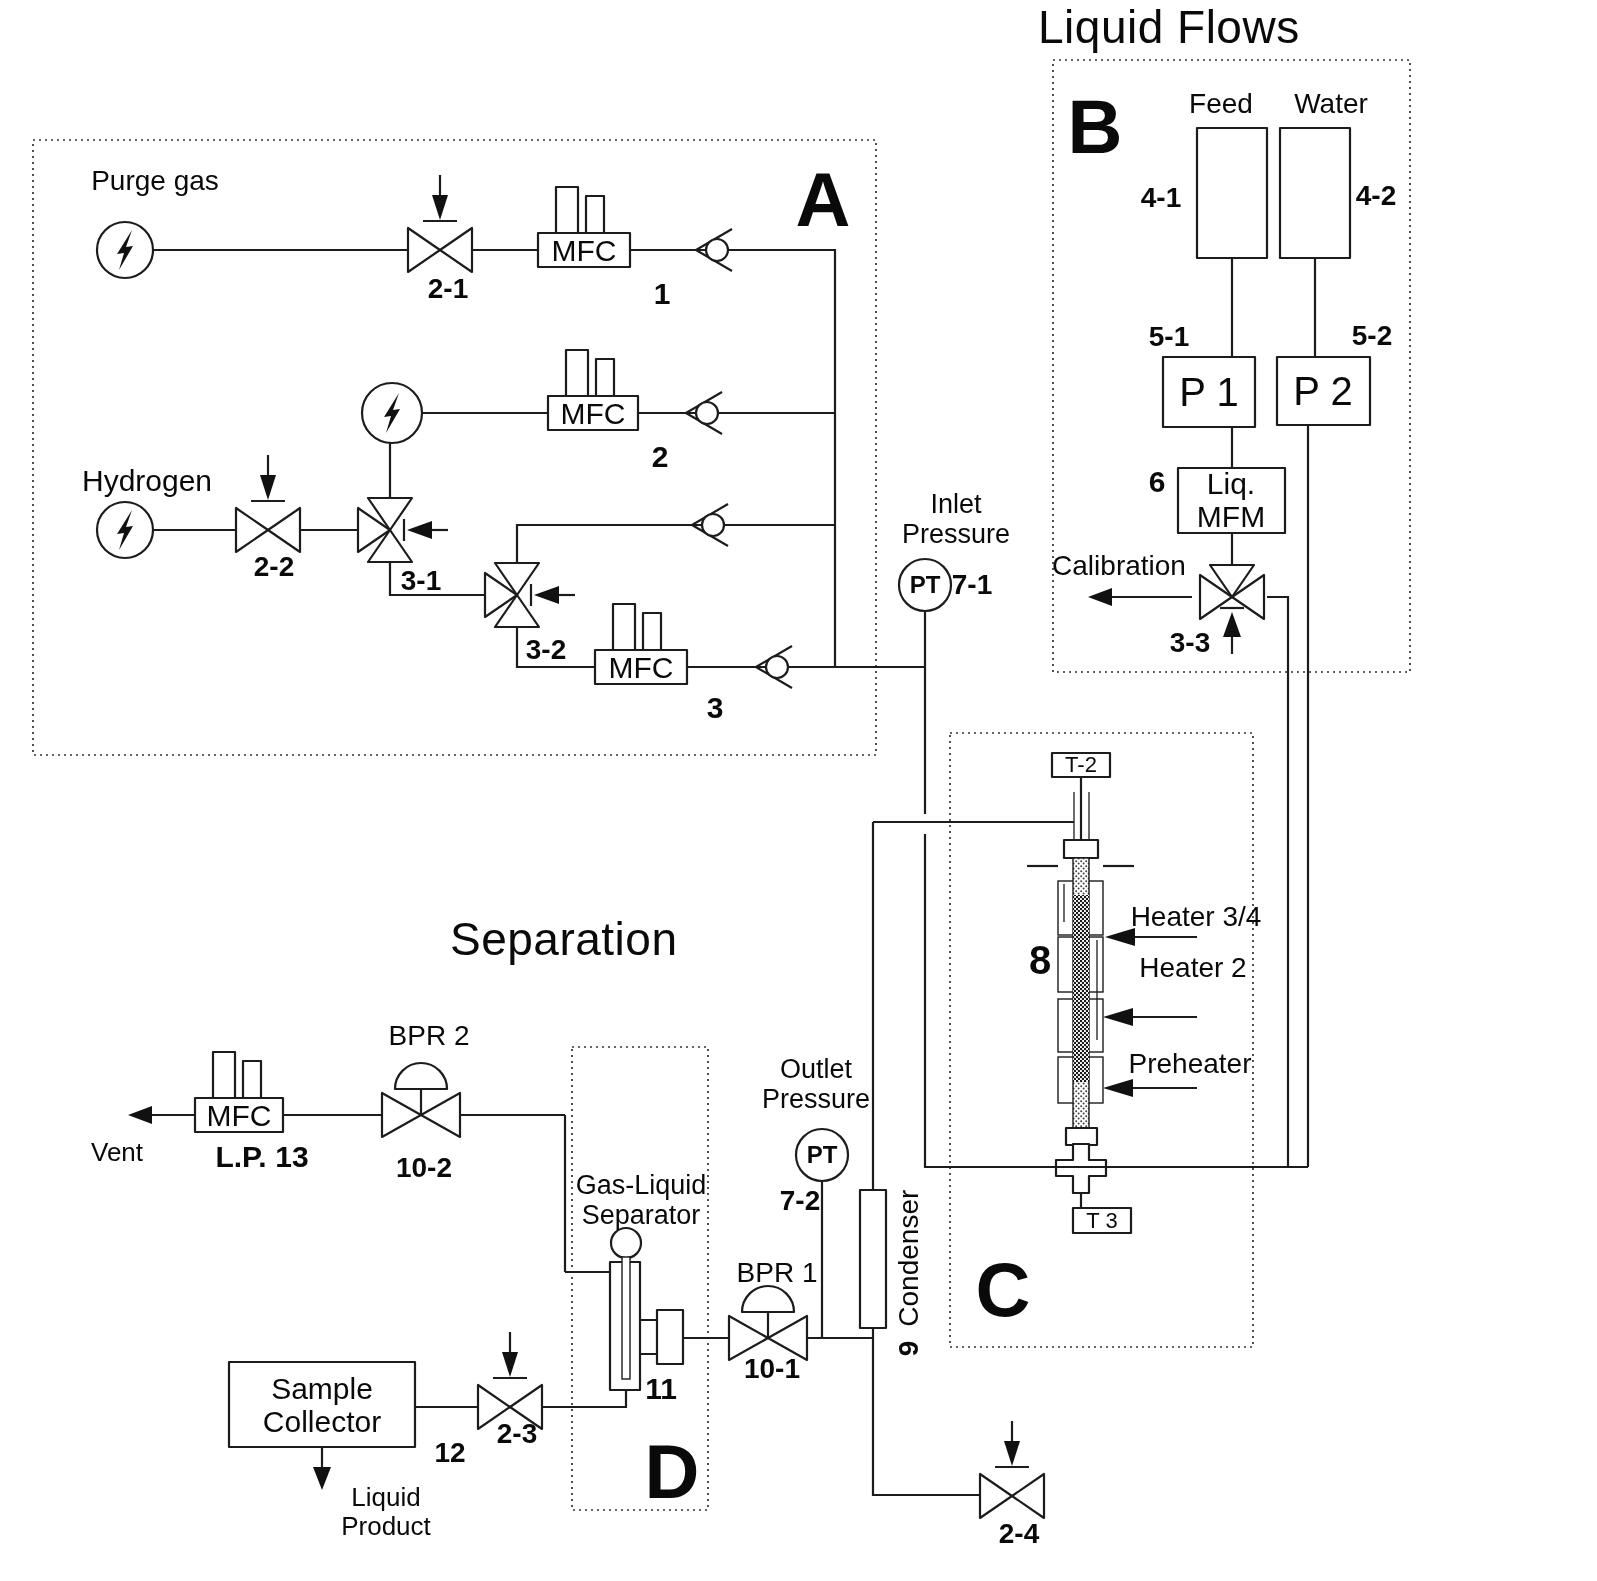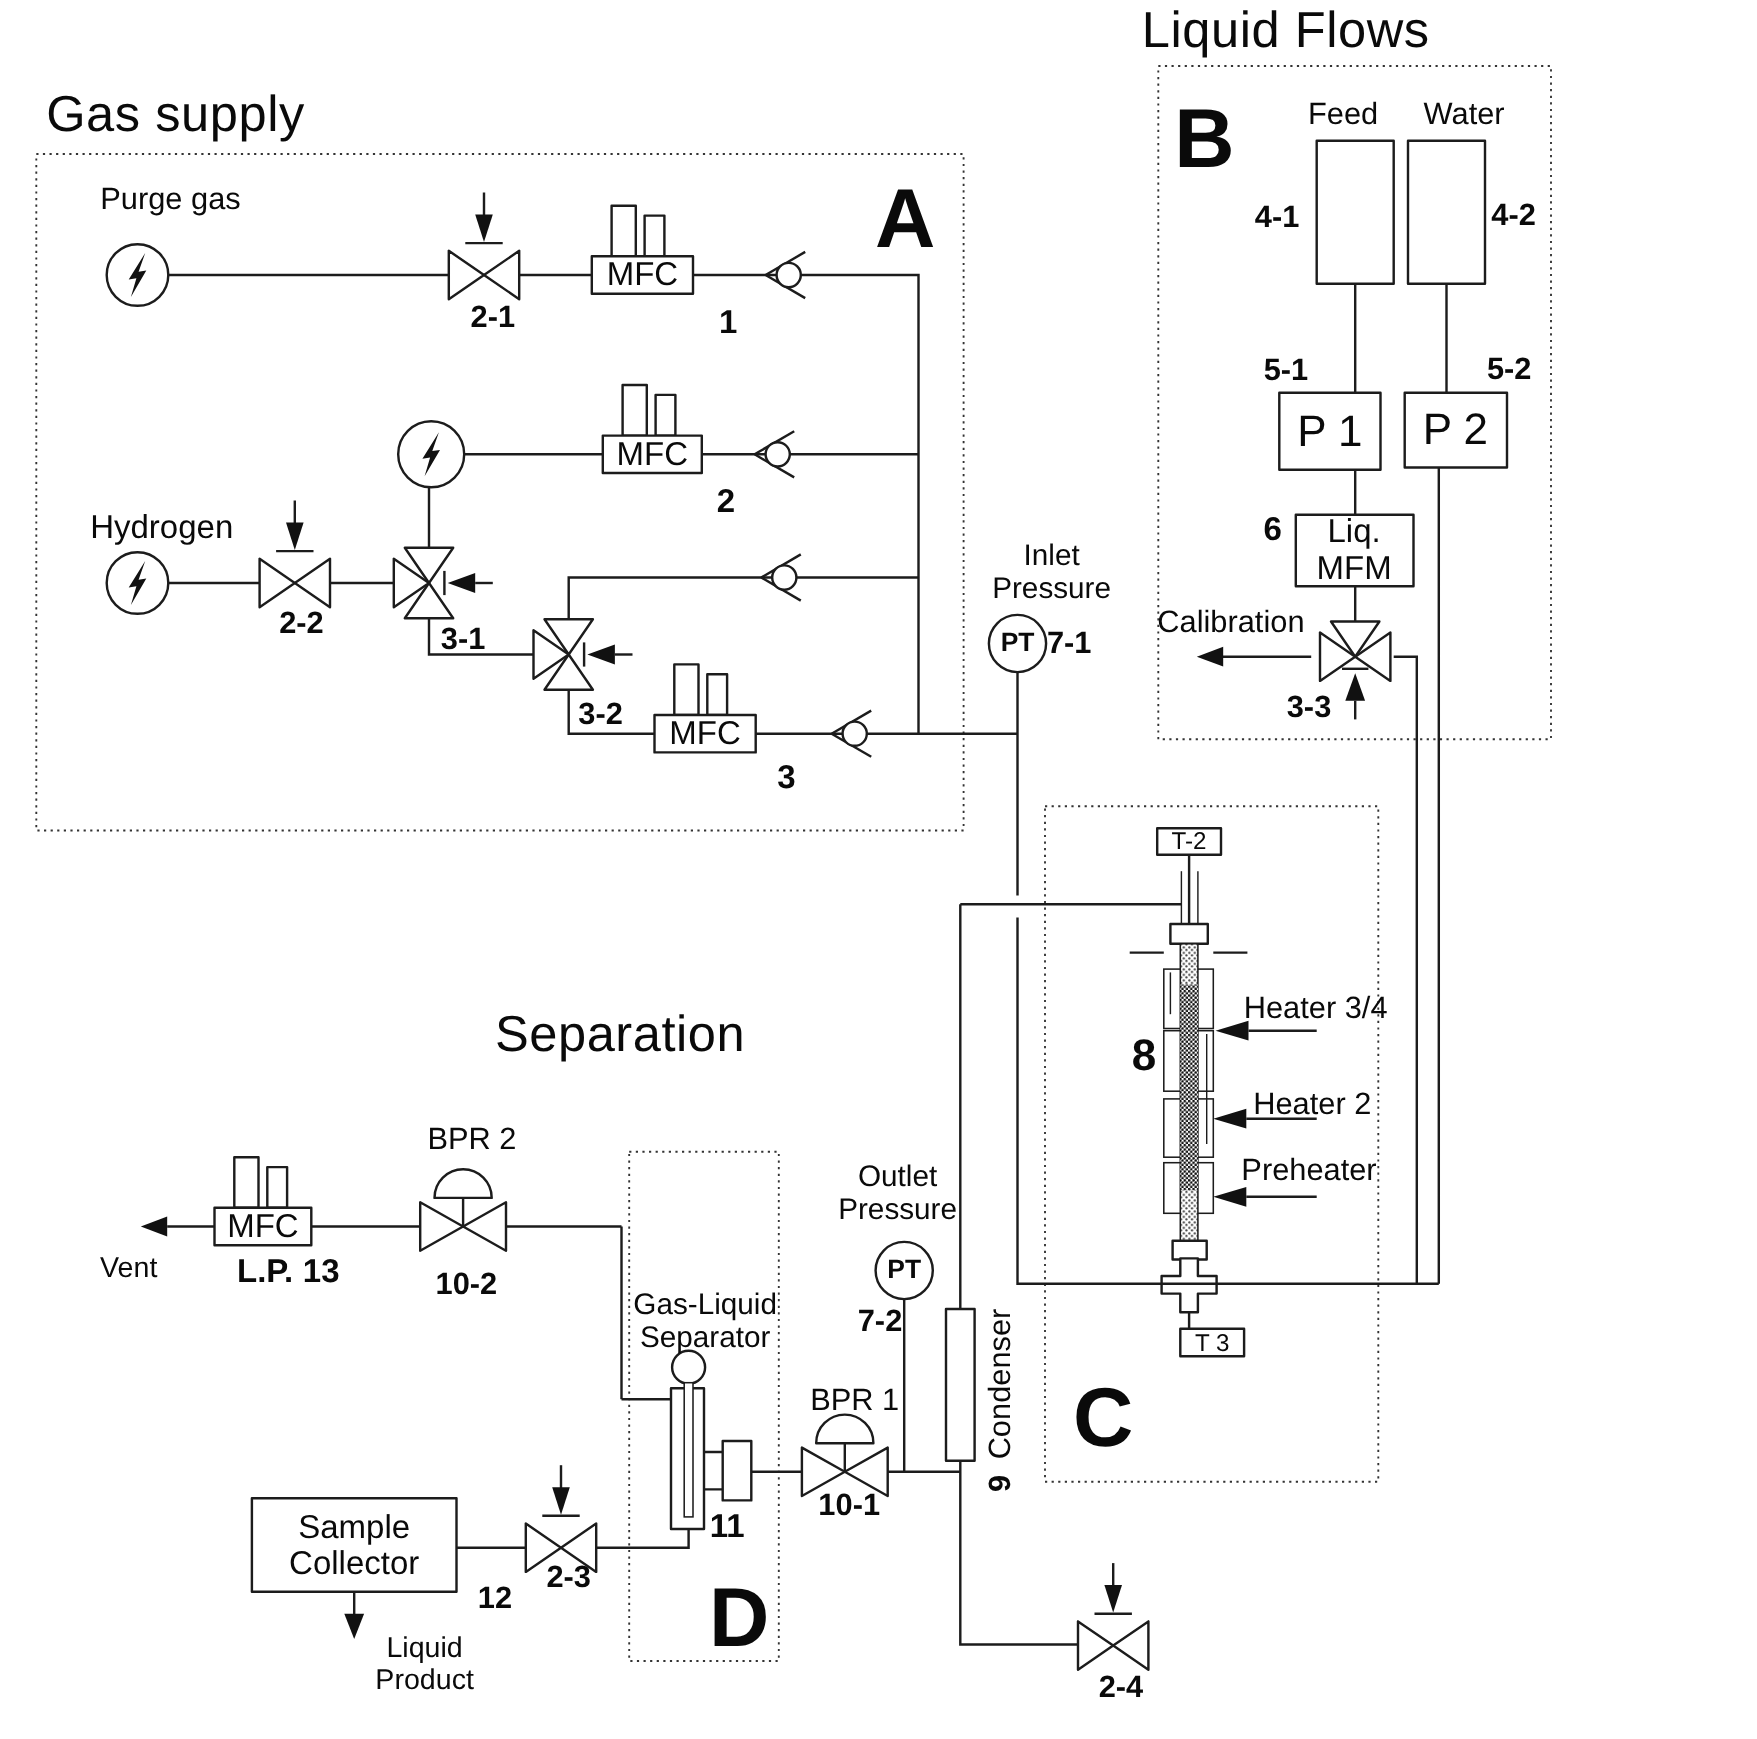--- a/index.html
+++ b/index.html
@@ -237,21 +237,20 @@
 
   <g>
     <circle class="vw" cx="626" cy="1243" r="15"></circle>
     <rect class="vw" x="610" y="1262" width="30" height="128"></rect>
     <rect class="vw14" x="622" y="1257" width="8" height="122"></rect>
     <rect class="vw" x="657" y="1310" width="26" height="54"></rect>
   </g>
   <rect class="vw" x="229" y="1362" width="186" height="85"></rect>
 </svg>
 
-<div class="title" style="left:42px; top:76px;">Gas supply</div>
 <div class="title" style="left:1038px; top:0px;">Liquid Flows</div>
 <div class="title" style="left:450px; top:912px;">Separation</div>
 
 <div class="letter" style="left:823px; top:199px;">A</div>
 <div class="letter" style="left:1095px; top:126px;">B</div>
 <div class="letter" style="left:1003px; top:1289px;">C</div>
 <div class="letter" style="left:672px; top:1471px;">D</div>
 
 <div class="lbl" style="left:155px; top:181px;">Purge gas</div>
 <div class="lbl fs30" style="left:147px; top:480px;">Hydrogen</div>
@@ -282,21 +281,21 @@
 <div class="lbl fs30" style="left:1231px; top:500px;">Liq.
 MFM</div>
 <div class="lbl b fs30" style="left:1157px; top:481px;">6</div>
 <div class="lbl" style="left:1119px; top:566px;">Calibration</div>
 <div class="lbl b" style="left:1190px; top:643px;">3-3</div>
 
 <div class="lbl fs22" style="left:1081px; top:765px;">T-2</div>
 <div class="lbl fs22" style="left:1102px; top:1221px;">T 3</div>
 <div class="lbl b fs32" style="left:1040px; top:960px;">8</div>
 <div class="lbl" style="left:1196px; top:917px;">Heater 3/4</div>
-<div class="lbl" style="left:1193px; top:1004px;">Heater 2</div>
+<div class="lbl" style="left:1193px; top:968px;">Heater 2</div>
 <div class="lbl" style="left:1190px; top:1064px;">Preheater</div>
 <div class="rot">
   <span class="b">9</span>
   <span>Condenser</span>
 </div>
 
 <div class="lbl fs27" style="left:816px; top:1085px;">Outlet
 Pressure</div>
 <div class="lbl b fs24" style="left:822px; top:1155px;">PT</div>
 <div class="lbl b" style="left:800px; top:1201px;">7-2</div>

